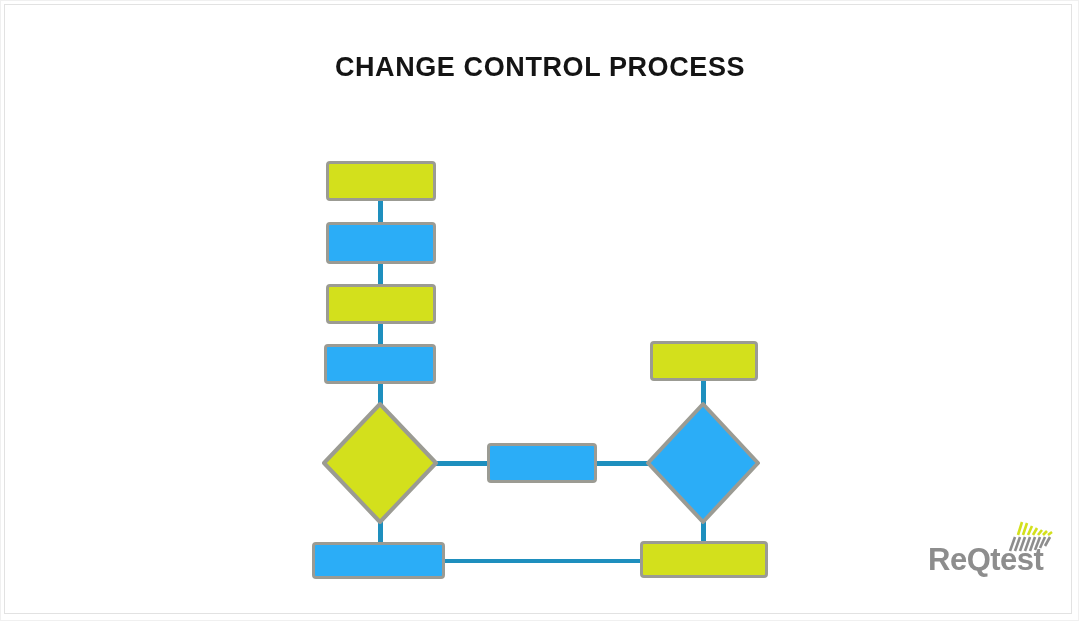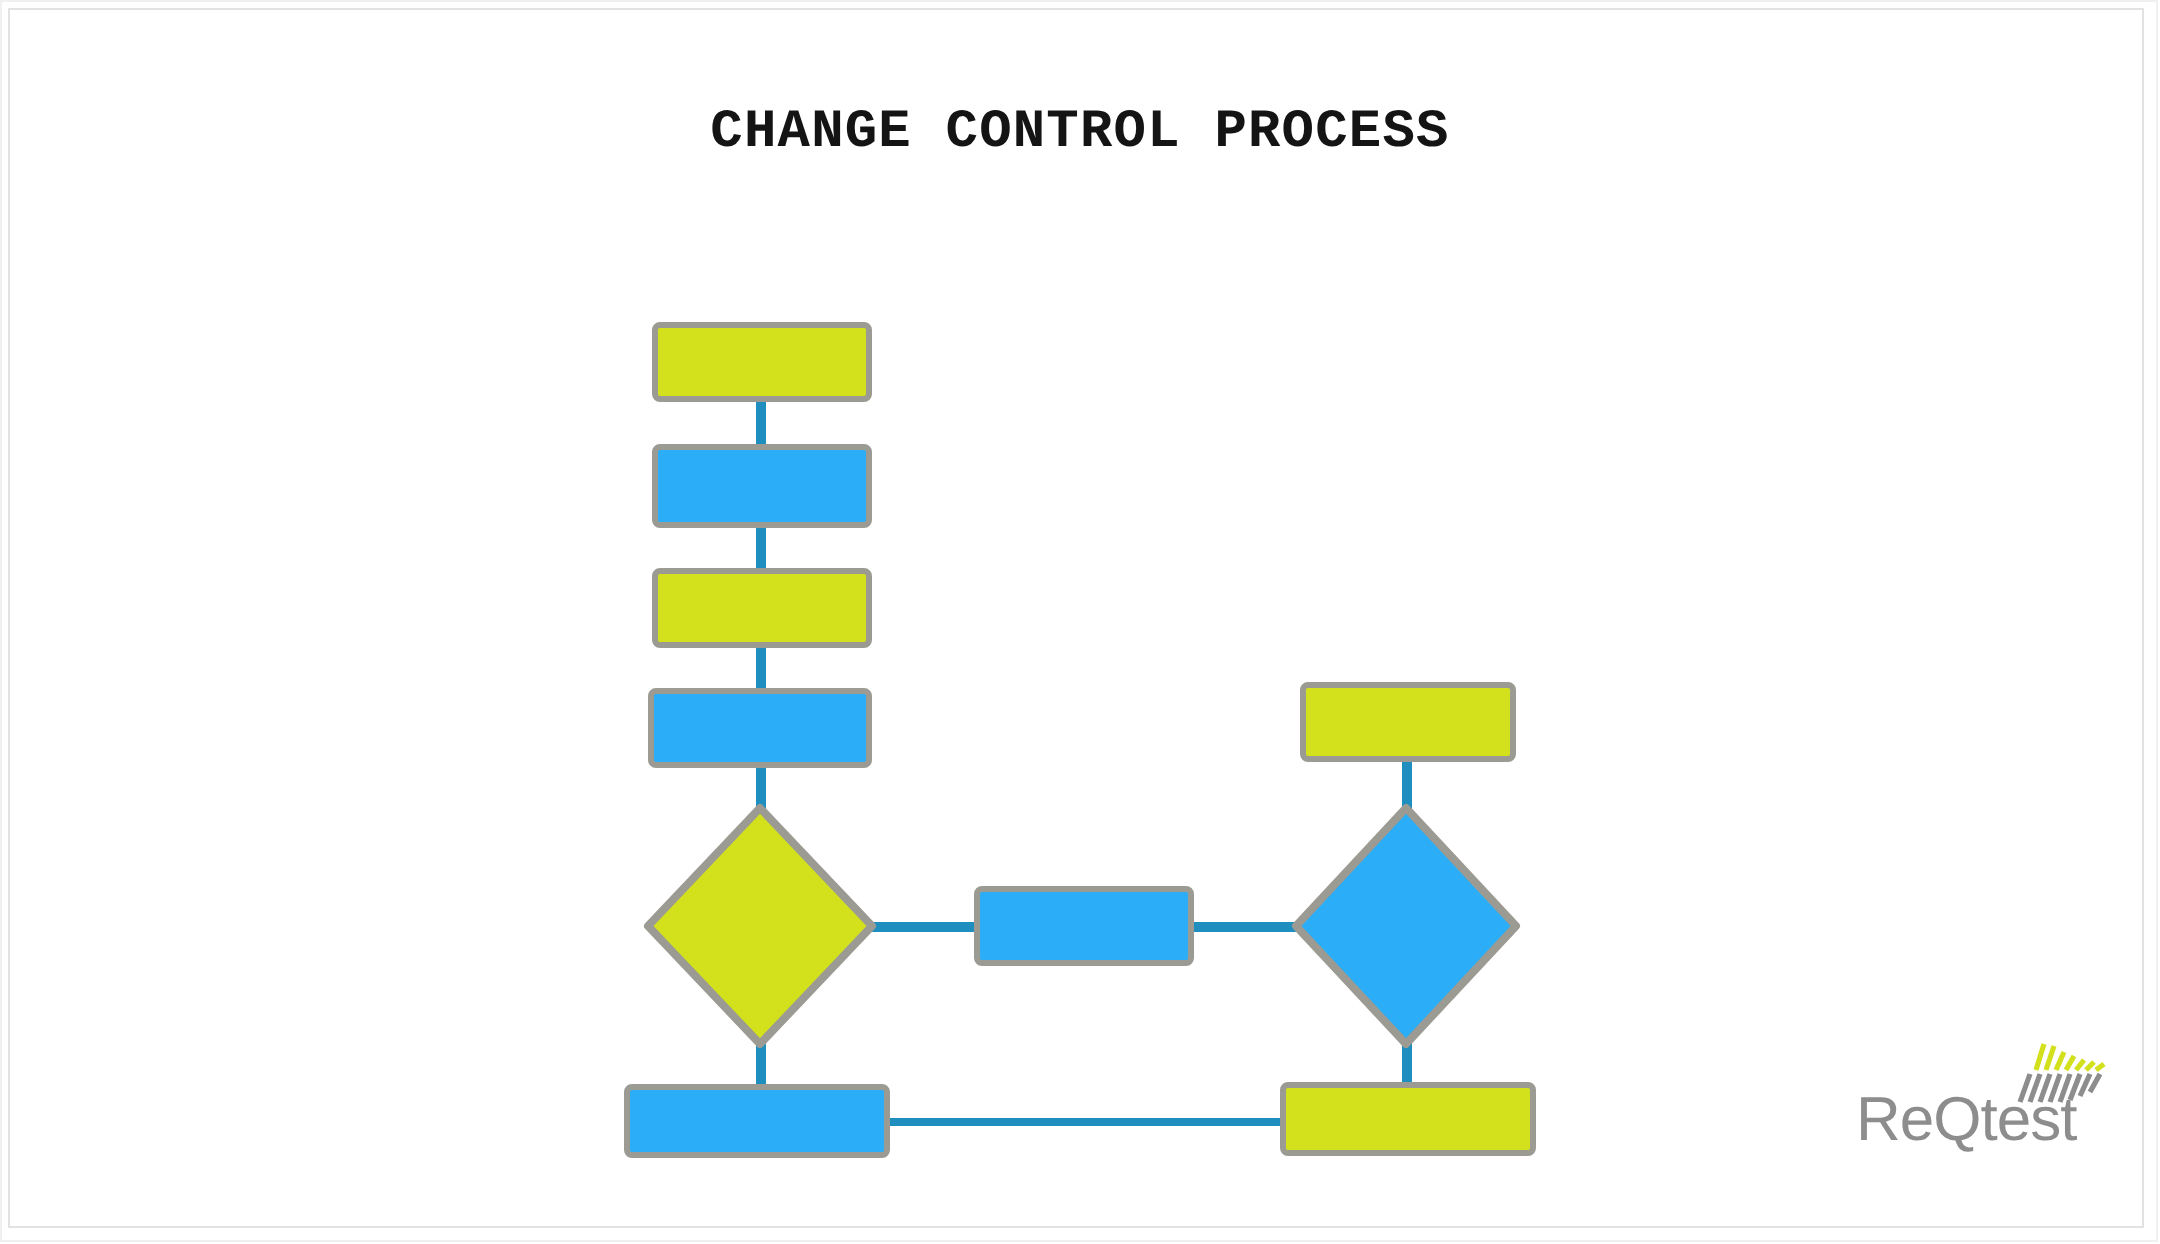--- a/index.html
+++ b/index.html
@@ -42,21 +42,21 @@
   #title {
     position: absolute;
     left: 0;
     top: 52px;
     width: 1080px;
     text-align: center;
     font-size: 27px;
     font-weight: bold;
     letter-spacing: 0.6px;
     color: #141414;
-    font-family: Liberation Mono, monospace;
+    font-family: Liberation Sans, sans-serif;
   }
 
   
   #chart {
     position: absolute;
     left: 0;
     top: 0;
     width: 1080px;
     height: 622px;
   }
@@ -78,20 +78,21 @@
   }
   .diamond svg { display: block; }
 
   
   #logo {
     position: absolute;
     left: 928px;
     top: 518px;
     width: 132px;
     height: 62px;
+    font-weight: bold;
   }
   #logo-word {
     position: absolute;
     left: 0;
     bottom: 2px;
     font-family: "Liberation Sans", sans-serif;
     font-size: 31px;
     color: #8d8d8d;
     letter-spacing: -0.5px;
     white-space: nowrap;

